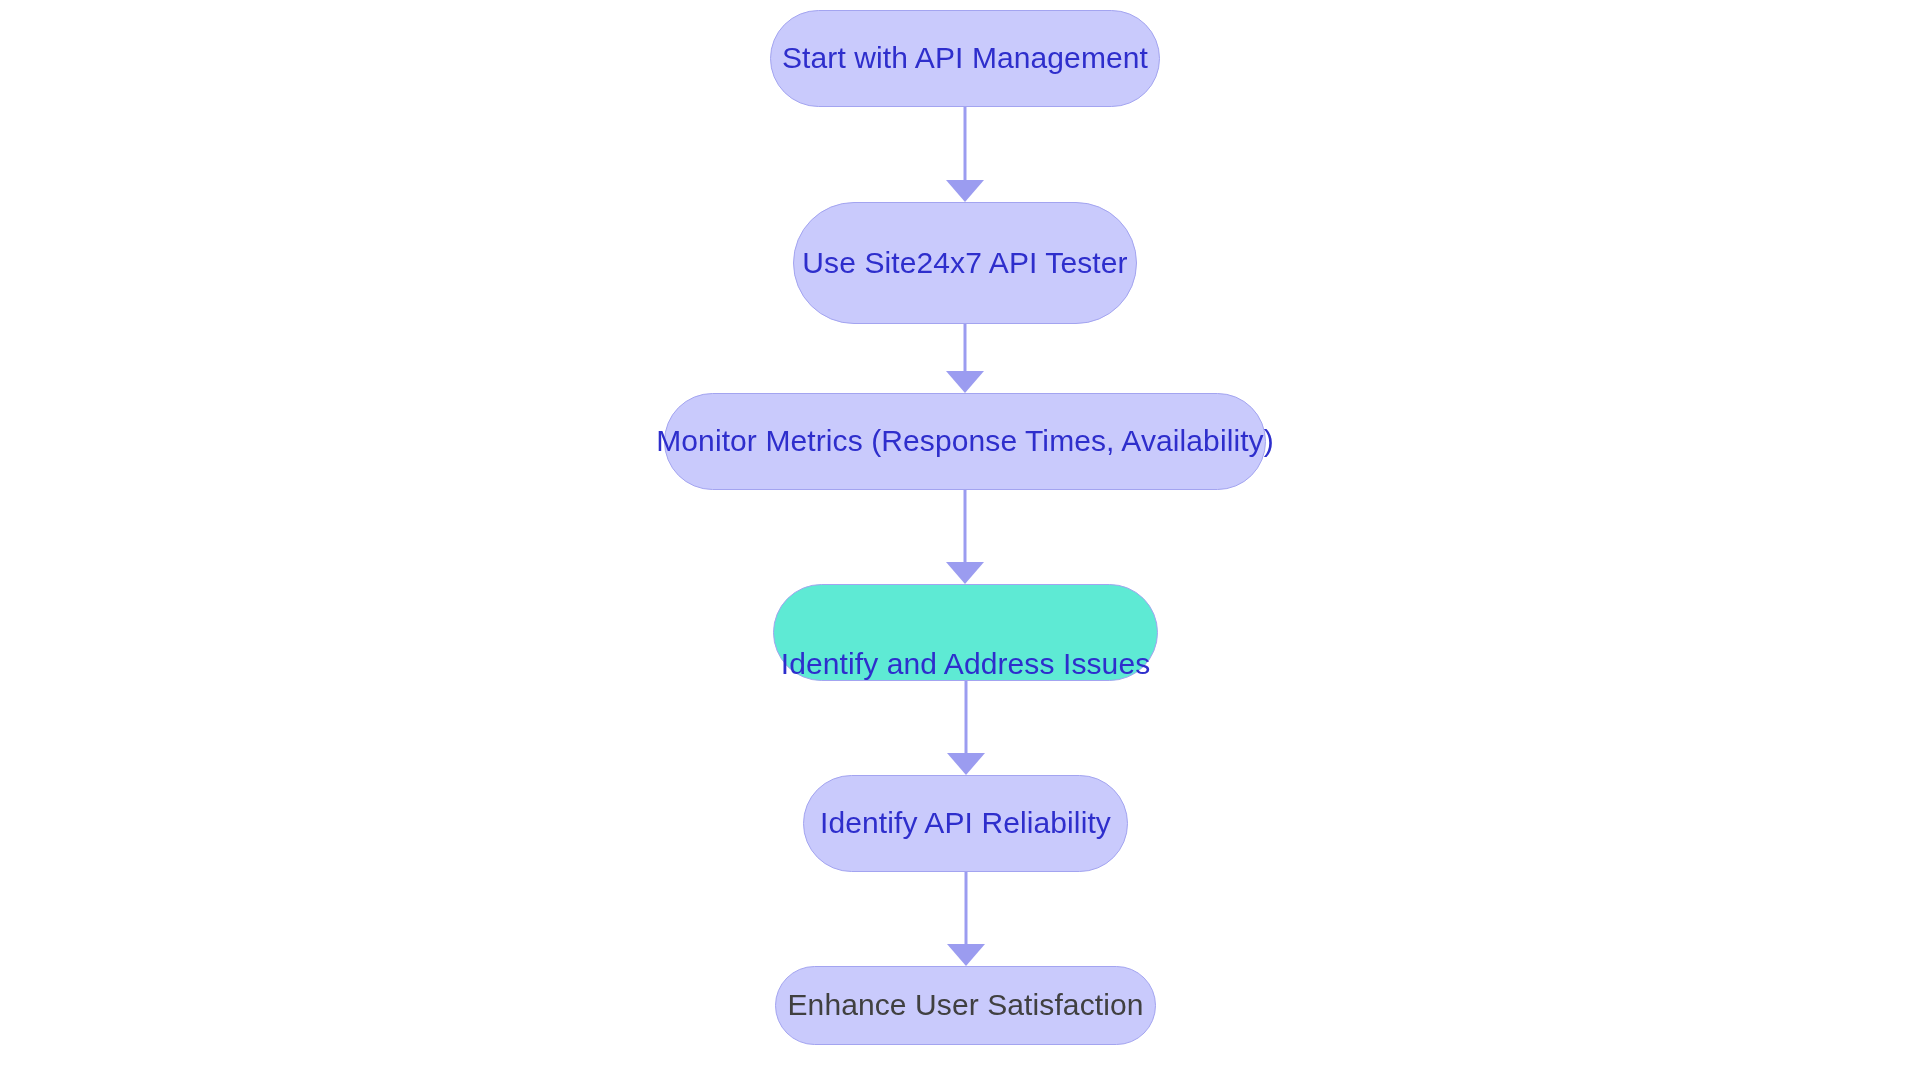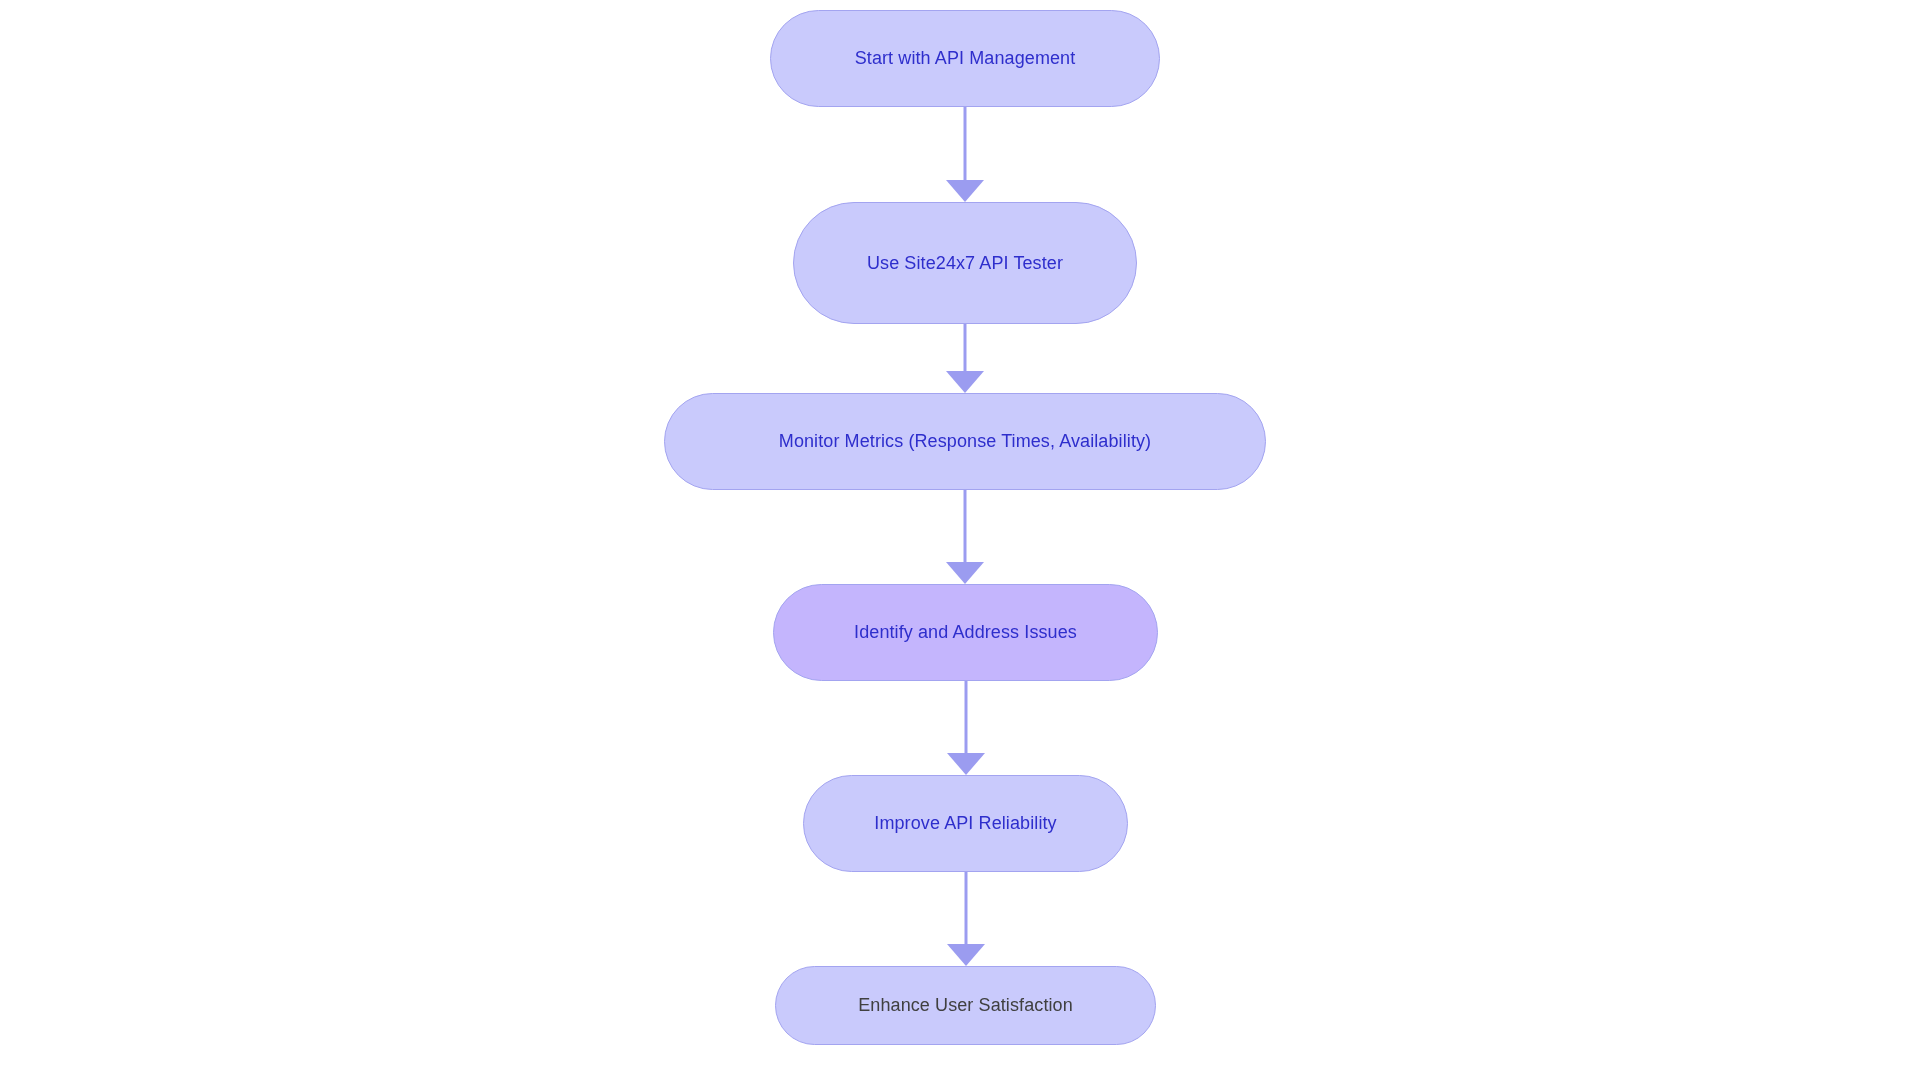--- a/index.html
+++ b/index.html
@@ -34,21 +34,21 @@
     position: absolute;
     box-sizing: border-box;
     display: flex;
     align-items: center;
     justify-content: center;
     background: #c9cafc;
     border: 1.6px solid #a3a4f0;
     border-radius: 999px;
     color: #2e2ecc;
     font-family: "Liberation Sans", sans-serif;
-    font-size: 18px;
+    font-size: 30px;
     font-weight: 400;
     letter-spacing: 0.1px;
     white-space: nowrap;
     user-select: none;
   }
 
   .node-label {
     display: block;
     line-height: 1;
     padding-bottom: 1px;
@@ -85,24 +85,24 @@
   <div id="node-layer">
       <div class="node" style="left: 770px; top: 10px; width: 390px; height: 97px; background: rgb(201, 202, 252); border-color: rgb(163, 164, 240); color: rgb(46, 46, 204);">
         <span class="node-label">Start with API Management</span>
       </div>
       <div class="node" style="left: 793px; top: 202px; width: 344px; height: 122px; background: rgb(201, 202, 252); border-color: rgb(163, 164, 240); color: rgb(46, 46, 204);">
         <span class="node-label">Use Site24x7 API Tester</span>
       </div>
       <div class="node" style="left: 664px; top: 393px; width: 602px; height: 97px; background: rgb(201, 202, 252); border-color: rgb(163, 164, 240); color: rgb(46, 46, 204); text-align: center;">
         <span class="node-label">Monitor Metrics (Response Times, Availability)</span>
       </div>
-      <div class="node" style="left: 773px; top: 584px; width: 385px; height: 97px; background: #c4b5fd; border-color: rgb(163, 164, 240); color: rgb(46, 46, 204);">
+      <div class="node" style="left: 773px; top: 584px; width: 385px; height: 97px; background: #5eead4; border-color: rgb(163, 164, 240); color: rgb(46, 46, 204); align-items: flex-end;">
         <span class="node-label">Identify and Address Issues</span>
       </div>
       <div class="node" style="left: 803px; top: 775px; width: 325px; height: 97px; background: rgb(201, 202, 252); border-color: rgb(163, 164, 240); color: rgb(46, 46, 204);">
-        <span class="node-label">Improve API Reliability</span>
+        <span class="node-label">Identify API Reliability</span>
       </div>
       <div class="node" style="left: 775px; top: 966px; width: 381px; height: 79px; background: rgb(201, 202, 252); border-color: rgb(163, 164, 240); color: #404040;">
         <span class="node-label">Enhance User Satisfaction</span>
       </div>
     </div>
 
 </div>
 
 </body></html>

